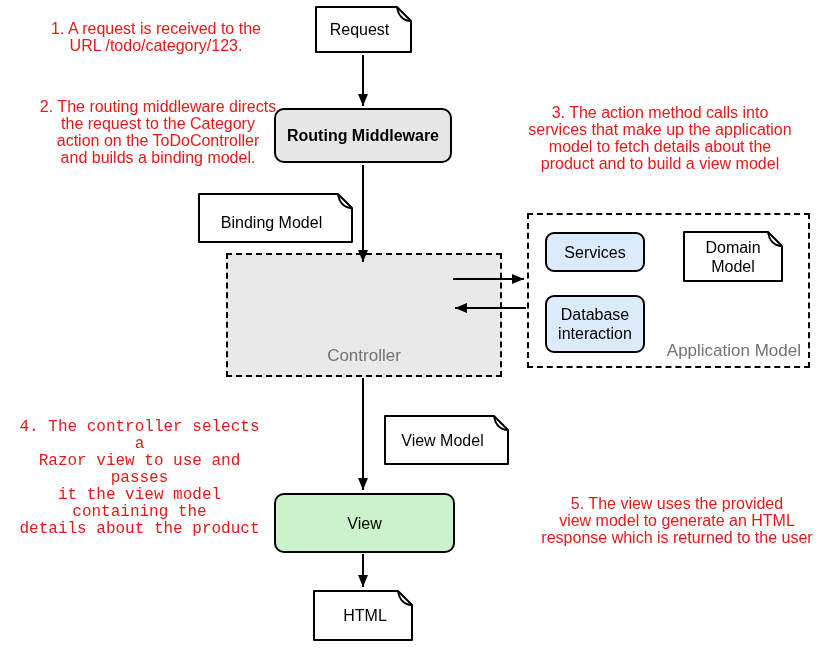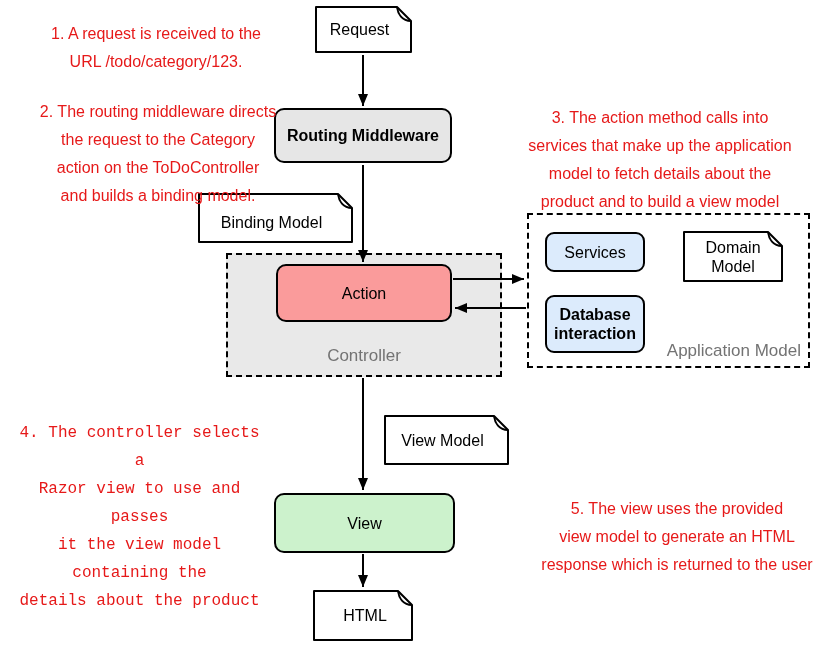--- a/index.html
+++ b/index.html
@@ -9,21 +9,21 @@
     position: relative;
     width: 829px;
     height: 650px;
     background: #ffffff;
     overflow: hidden;
   }
   .annotation {
     position: absolute;
     color: #e61919;
     font-size: 16px;
-    line-height: 28px;
+    line-height: 17px;
     text-align: center;
     white-space: pre-line;
   }
   .node {
     position: absolute;
     display: flex;
     align-items: center;
     justify-content: center;
     border: 2px solid #000000;
     font-size: 16px;
@@ -78,33 +78,30 @@
   </div>
 
   <div class="dashed-container" style="left:527px; top:213px; width:283px; height:155px; background:#ffffff;">
     <div class="container-label" style="right:7px; bottom:5px;">Application Model</div>
   </div>
 
   <div class="node rounded gray-fill" style="left:274px; top:108px; width:178px; height:55px;">
     <span>Routing Middleware</span>
   </div>
 
-  <div class="node rounded pink-fill" style="left:276px; top:264px; width:176px; height:58px;">
-    <span>Action</span>
-  </div>
 
   <div class="node rounded green-fill" style="left:274px; top:493px; width:181px; height:60px;">
     <span>View</span>
   </div>
 
   <div class="node rounded-sm blue-fill" style="left:545px; top:232px; width:100px; height:40px;">
     <span>Services</span>
   </div>
 
-  <div class="node rounded-sm blue-fill" style="left:545px; top:295px; width:100px; height:58px; padding:0 14px;font-weight:bold;">
+  <div class="node rounded-sm blue-fill" style="left:545px; top:295px; width:100px; height:58px; padding:0 14px;">
     <span>Database interaction</span>
   </div>
 
   <div class="note" style="left:315px; top:6px; width:97px; height:47px;">
     <svg width="97" height="47" viewBox="0 0 97 47">
       <path d="M1,1 L82,1 L96,15 L96,46 L1,46 Z" fill="#ffffff" stroke="#000000" stroke-width="2" stroke-linejoin="round"></path>
       <path d="M82,1 C83,8 87,15 96,15" fill="none" stroke="#000000" stroke-width="2"></path>
     </svg>
     <div class="note-label">Request</div>
   </div>

